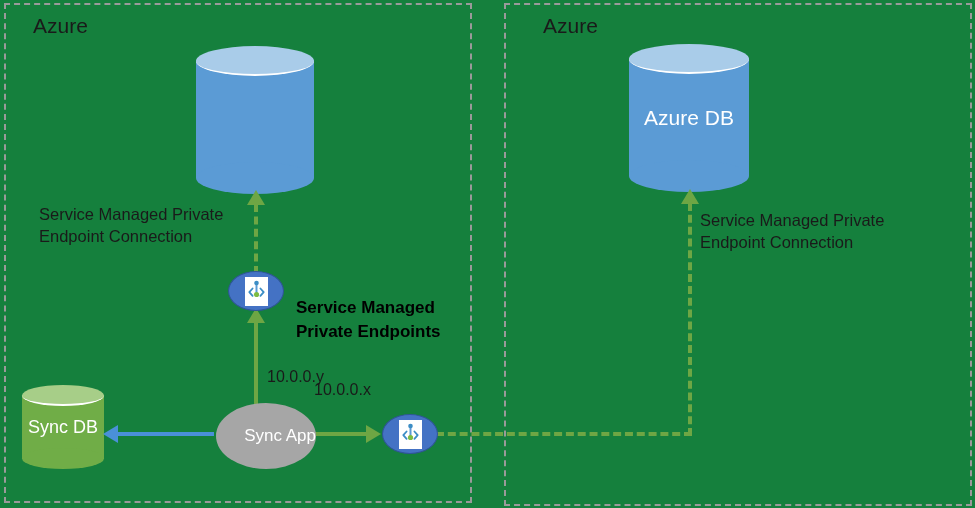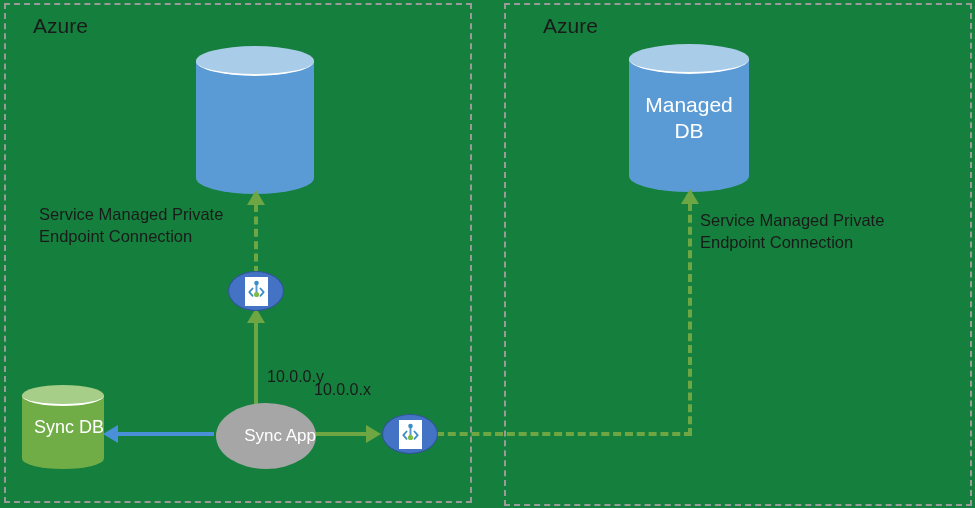--- a/index.html
+++ b/index.html
@@ -75,21 +75,21 @@
     line-height: 1.25;
     z-index: 3;
   }
   .cyl.green .body   { background: #70AD47; }
   .cyl.green .top    { background: #A7CE88; }
   .cyl.green .bottom { background: #70AD47; }
 
   #hub-db    { left: 196px; top: 46px;  width: 118px; height: 148px; }
   #member-db { left: 629px; top: 44px;  width: 120px; height: 148px; }
   #sync-db   { left: 22px;  top: 385px; width: 82px;  height: 84px;  }
-  #sync-db .label { font-size: 18px; text-align: right; }
+  #sync-db .label { font-size: 18px; }
   #sync-db .body   { top: 10px; bottom: 10px; }
   #sync-db .top    { height: 21px; }
   #sync-db .bottom { height: 21px; }
 
   
   #sync-app {
     position: absolute;
     left: 216px; top: 403px;
     width: 100px; height: 66px;
     border-radius: 50%;
@@ -222,21 +222,21 @@
   <div class="cyl" id="hub-db">
     <div class="body"></div>
     <div class="bottom"></div>
     <div class="top"></div>
   </div>
 
   <div class="cyl" id="member-db">
     <div class="body"></div>
     <div class="bottom"></div>
     <div class="top"></div>
-    <div class="label">Managed
+    <div class="label">Azure
 DB</div>
   </div>
 
   <div class="cyl green" id="sync-db">
     <div class="body"></div>
     <div class="bottom"></div>
     <div class="top"></div>
     <div class="label">Sync
 DB</div>
   </div>
@@ -269,18 +269,20 @@
       </svg>
     </div>
   </div>
 
   <div class="annot" id="annot-hub">Service Managed Private
 Endpoint Connection</div>
 
   <div class="annot" id="annot-member">Service Managed Private
 Endpoint Connection</div>
 
+  <div id="annot-spe">Service Managed
+Private Endpoints</div>
 
   <div class="ip-label" id="ip-y">10.0.0.y</div>
 
   <div class="ip-label" id="ip-x">10.0.0.x</div>
 
 </div>
 
 </body></html>

